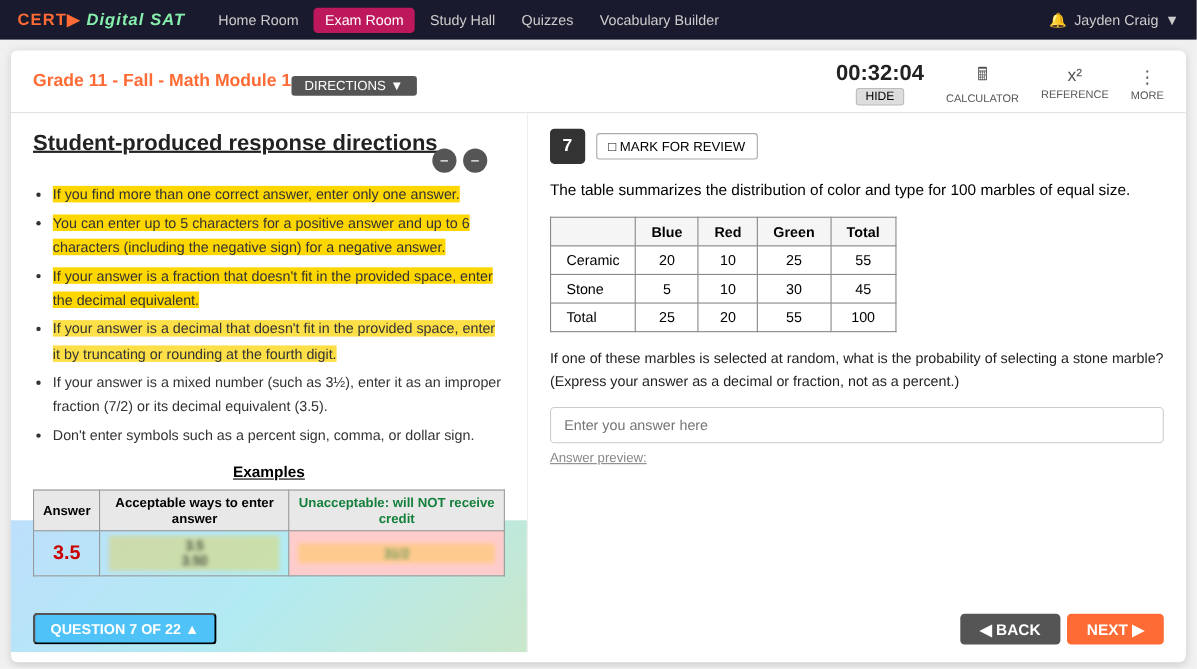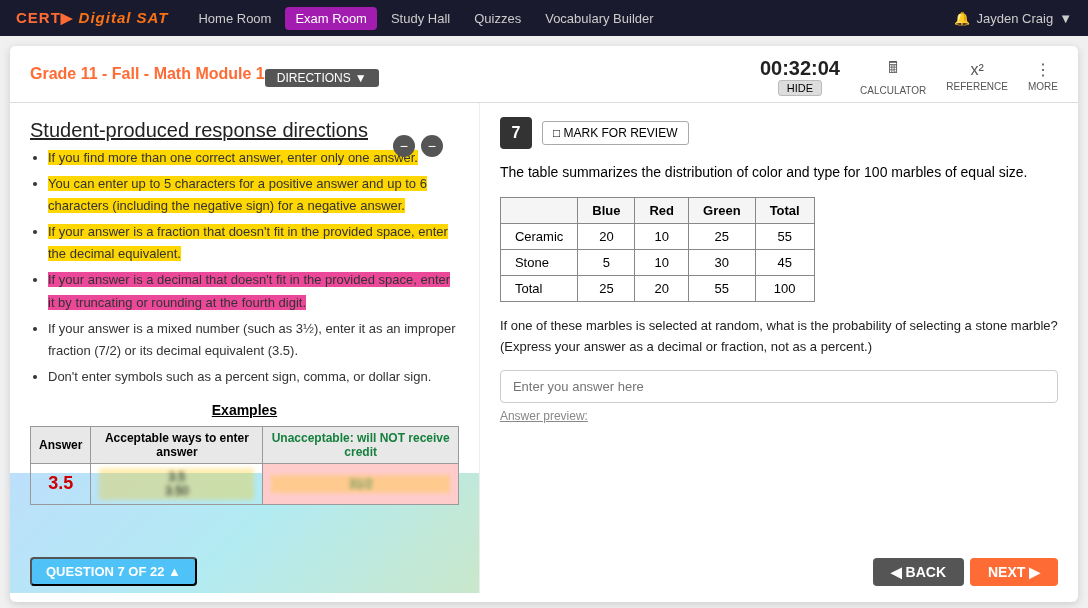--- a/index.html
+++ b/index.html
@@ -24,39 +24,39 @@
     .top-nav .logo {
       color: #fff;
       font-weight: bold;
       font-size: 15px;
       letter-spacing: 1px;
     }
     .top-nav .logo span {
       color: #ff6b35;
     }
     .top-nav .logo em {
-      color: #f97316;
+      color: #86efac;
       font-style: italic;
       font-weight: bold;
     }
     .nav-links {
       display: flex;
       gap: 4px;
       align-items: center;
       justify-content: flex-end;
     }
     .nav-link {
       color: #ccc;
       font-size: 13px;
       padding: 4px 10px;
       border-radius: 4px;
       cursor: pointer;
     }
     .nav-link.active {
-      background: #a21caf;
+      background: #be185d;
       color: #fff;
     }
     .nav-right {
       margin-left: auto;
       color: #ccc;
       font-size: 13px;
       display: flex;
       align-items: center;
       gap: 6px;
     }
@@ -148,23 +148,23 @@
     
     .left-panel {
       width: 44%;
       padding: 16px 20px;
       border-right: 1px solid #eee;
       overflow-y: auto;
       background: white;
     }
     .directions-title {
       font-size: 20px;
-      font-weight: normal;
+      font-weight: bold;
       color: #222;
-      margin-bottom: 5px;
+      margin-bottom: 24px;
       text-decoration: underline;
     }
     .directions-list {
       list-style: disc;
       padding-left: 18px;
       color: #333;
       font-size: 13px;
       line-height: 1.7;
     }
     .directions-list li {
@@ -432,21 +432,21 @@
           <li>
             <span style="background:#ffd700">If you find more than one correct answer, enter only one answer.</span>
           </li>
           <li>
             <span style="background:#ffd700">You can enter up to 5 characters for a positive answer and up to 6 characters (including the negative sign) for a negative answer.</span>
           </li>
           <li>
             <span style="background:#ffd700">If your answer is a fraction that doesn't fit in the provided space, enter the decimal equivalent.</span>
           </li>
           <li>
-            <span style="background:#ec4899">If your answer is a decimal that doesn't fit in the provided space, enter it by truncating or rounding at the fourth digit.</span>
+            <span style="background:#fde047">If your answer is a decimal that doesn't fit in the provided space, enter it by truncating or rounding at the fourth digit.</span>
           </li>
           <li>
             If your answer is a mixed number (such as 3½), enter it as an improper fraction (7/2) or its decimal equivalent (3.5).
           </li>
           <li>
             Don't enter symbols such as a percent sign, comma, or dollar sign.
           </li>
         </ul>
 
         <div class="examples-section">

